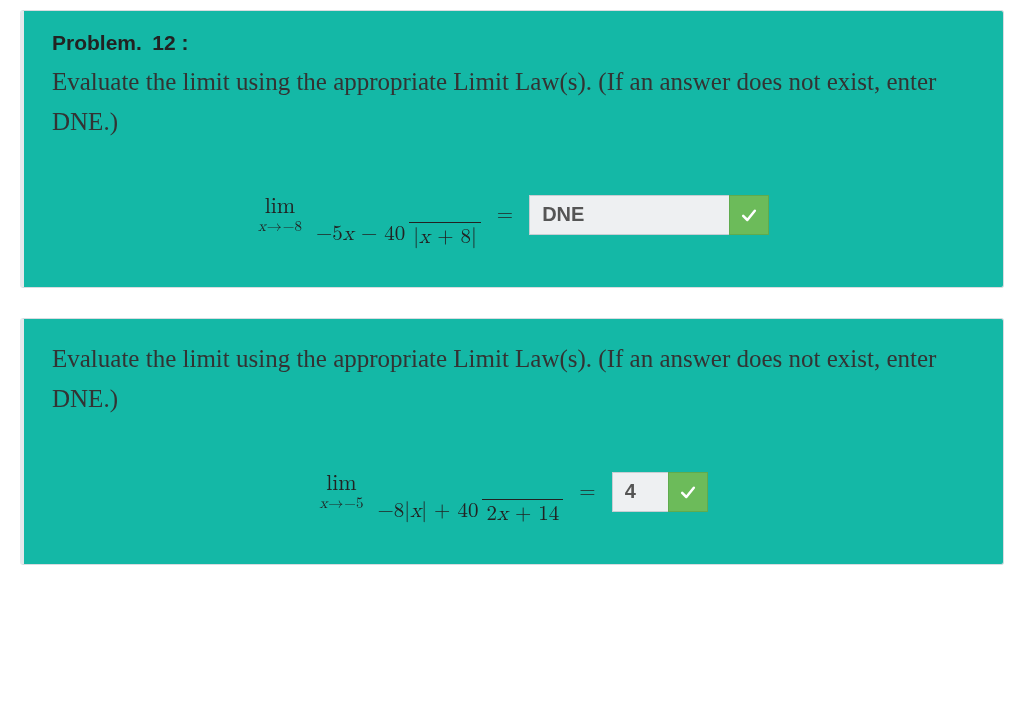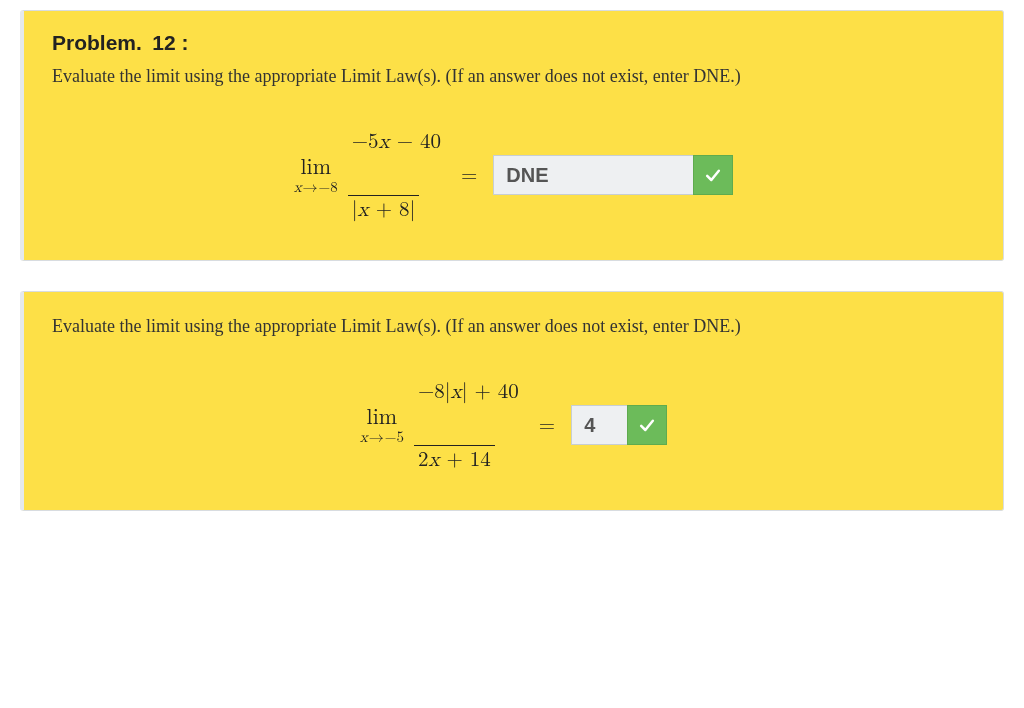--- a/index.html
+++ b/index.html
@@ -8,38 +8,38 @@
     background: #ffffff;
     font-family: Georgia, 'Times New Roman', serif;
     color: #333;
   }
   .problem-card {
     border: 1px solid #d8dce0;
     border-left: 4px solid #e5e9ec;
     border-radius: 3px;
     padding: 20px 28px 40px 28px;
     margin-bottom: 30px;
-    background: #fde047;
+    background: #14b8a6;
   }
   .problem-header {
     font-size: 21px;
     margin-bottom: 6px;
   }
   .problem-header strong {
     font-family: Arial, Helvetica, sans-serif;
     font-weight: 700;
     color: #222;
   }
   .problem-number {
     font-family: Arial, Helvetica, sans-serif;
     font-weight: 700;
     color: #222;
   }
   .problem-body {
-    font-size: 18px;
+    font-size: 25px;
     line-height: 1.6;
     color: #333;
   }
   .equation-row {
     display: flex;
     justify-content: center;
     align-items: center;
     gap: 10px;
     margin-top: 40px;
     font-family: 'Latin Modern Math', 'Cambria Math', Georgia, serif;
@@ -50,22 +50,22 @@
     display: inline-flex;
     flex-direction: column;
     align-items: center;
     line-height: 1;
   }
   .lim-top { font-size: 22px; }
   .lim-sub { font-size: 15px; margin-top: 2px; }
   .arrow { padding: 0 1px; }
   .fraction {
     display: inline-flex;
-    flex-direction: column;
-    align-items: flex-start;
+    flex-direction: row;
+    align-items: flex-end;
     line-height: 1;
     vertical-align: middle;
   }
   .fraction .num { padding: 0 4px 3px; }
   .fraction .den { padding: 3px 4px 0; border-top: 1.5px solid #222; margin-top: 40px; }
   .equals { padding: 0 6px; }
   .mi { font-style: italic; }
   .answer-group {
     display: inline-flex;
     align-items: stretch;

